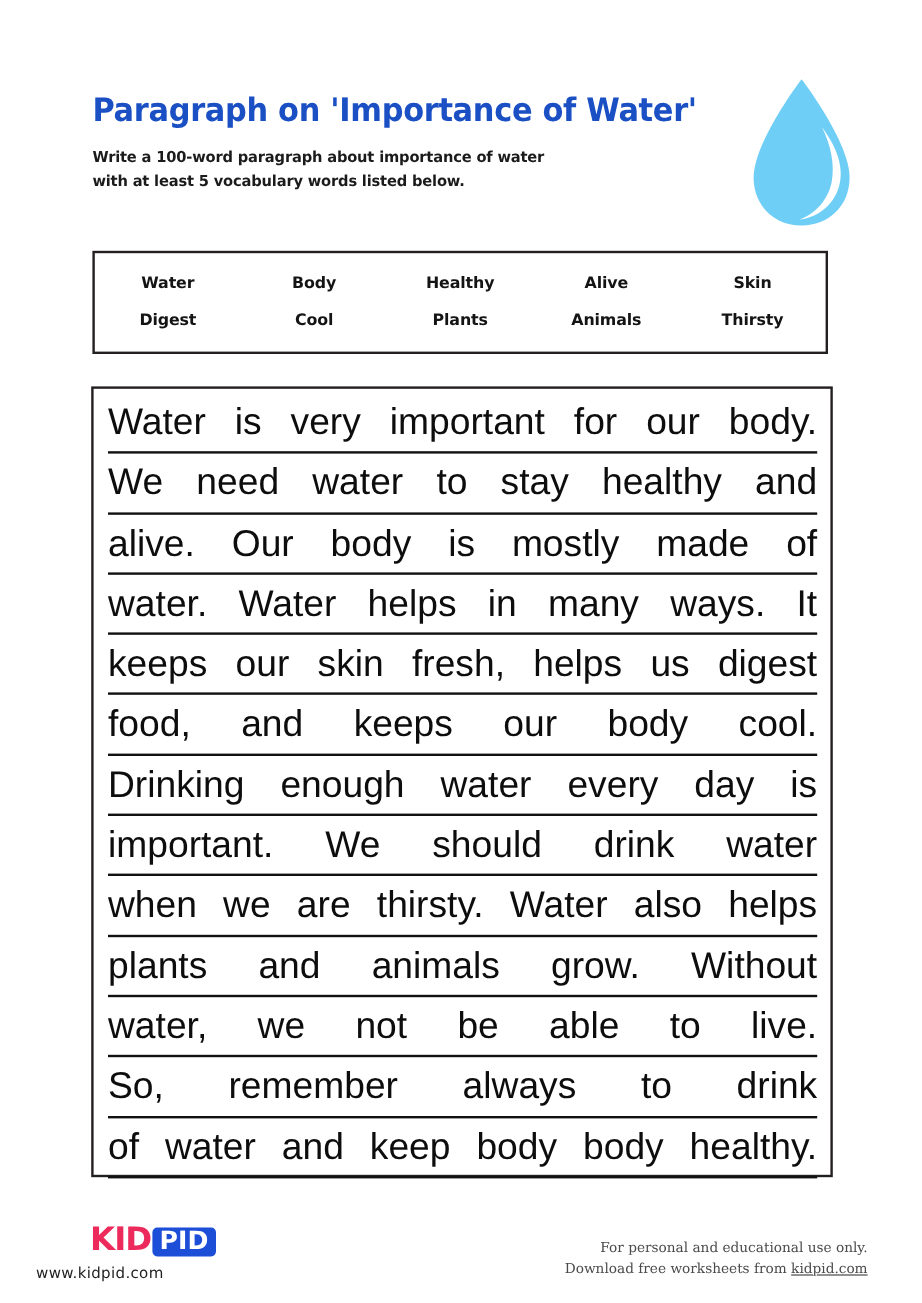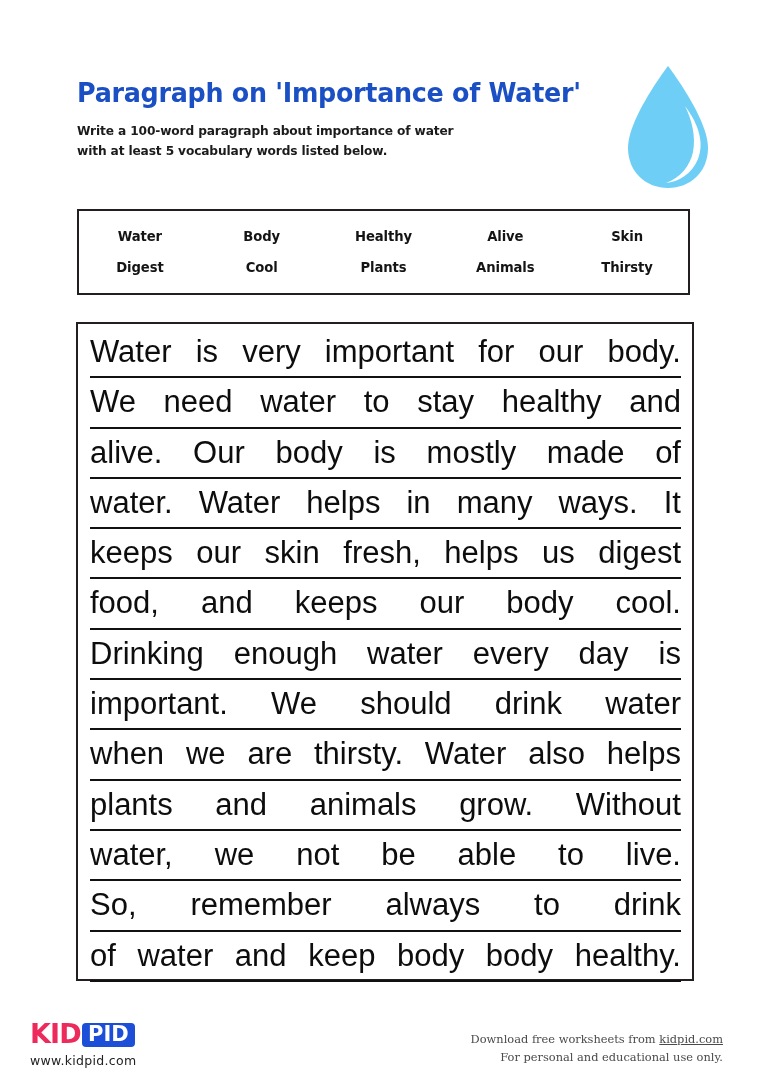--- a/index.html
+++ b/index.html
@@ -143,20 +143,21 @@
     align-items: center;
     height: 31px;
   }
   .logo-kid {
     font-family: "DejaVu Sans", sans-serif;
     font-size: 27px;
     font-weight: 700;
     color: #ED2A5C;
     letter-spacing: -0.8px;
     line-height: 1;
+    margin-left: 45px;
   }
   .logo-pid {
     font-family: "DejaVu Sans", sans-serif;
     font-size: 21px;
     font-weight: 700;
     color: #ffffff;
     background: #1d4ed8;
     border-radius: 4px;
     padding: 1px 6px 2px 6px;
     letter-spacing: 0px;
@@ -270,17 +271,17 @@
 
   <div class="footer-logo">
     <div class="logo-row">
       <span class="logo-kid">KID</span>
       <span class="logo-pid">PID</span>
     </div>
     <div class="logo-url">www.kidpid.com</div>
   </div>
 
   <div class="footer-note">
+    <div>For personal and educational use only.</div>
     <div><span>Download free worksheets from </span><span class="link">kidpid.com</span></div>
-    <div>For personal and educational use only.</div>
   </div>
 
 </div>
 
 </body></html>

